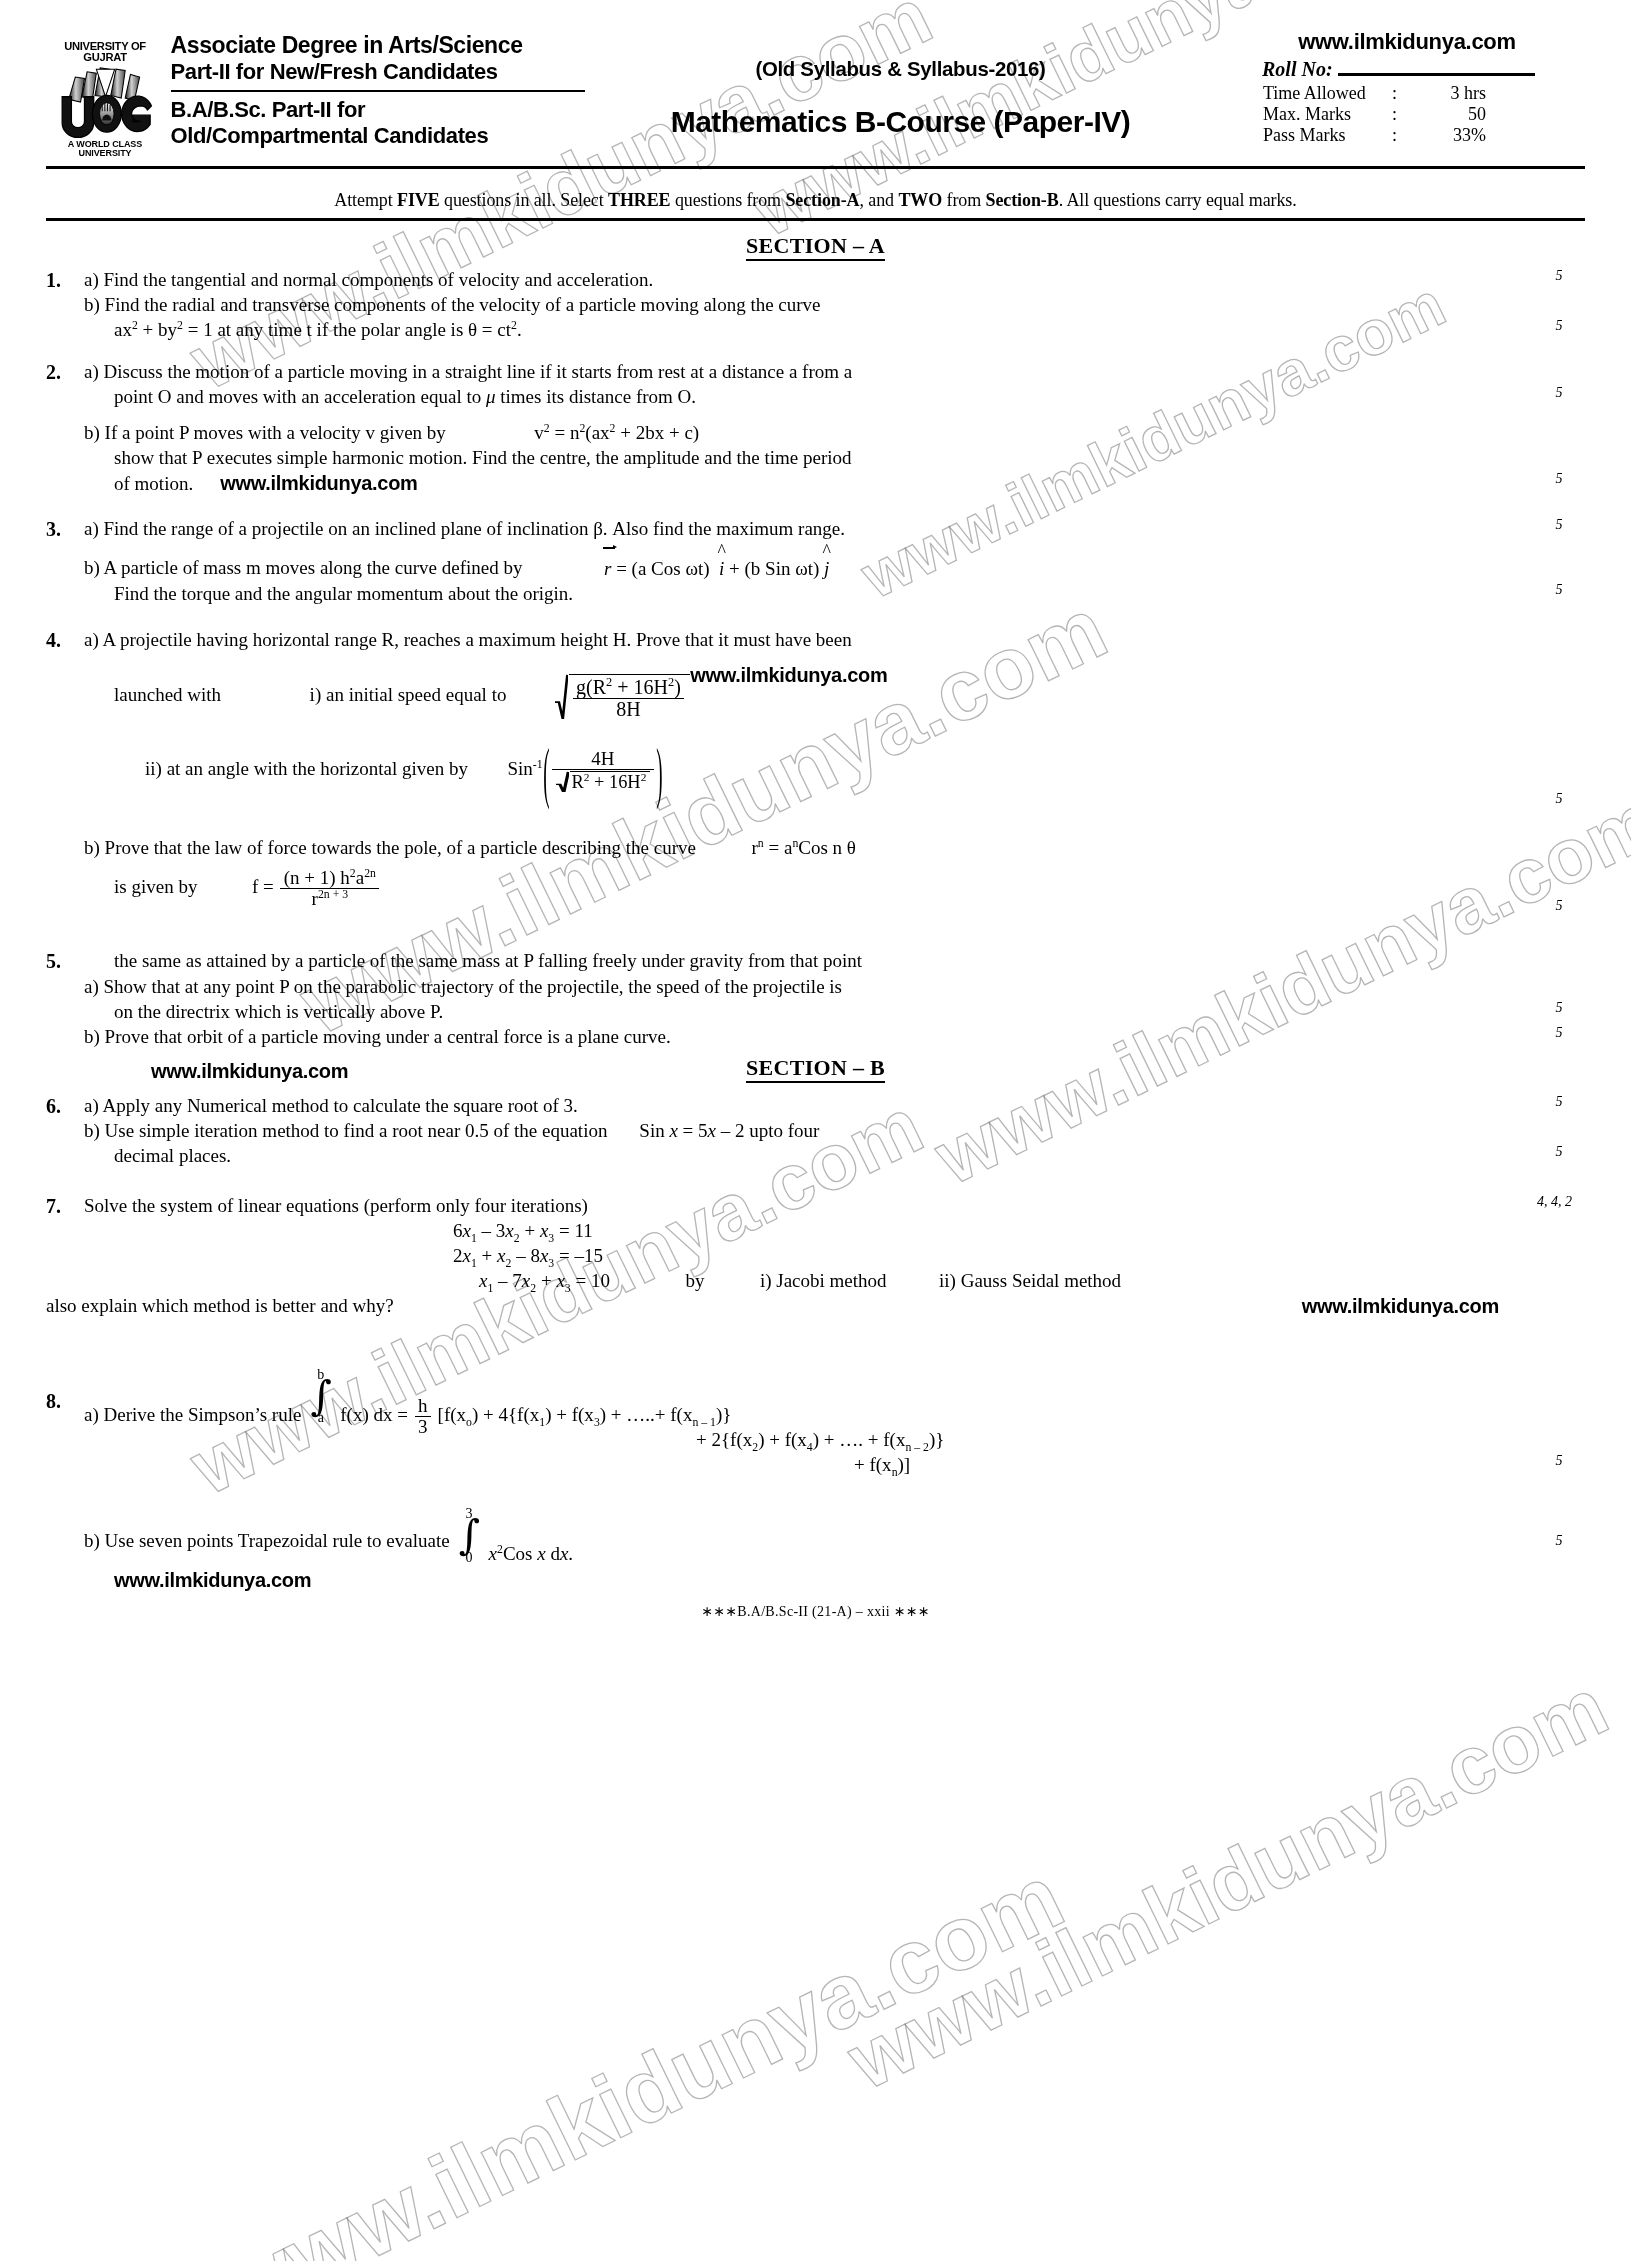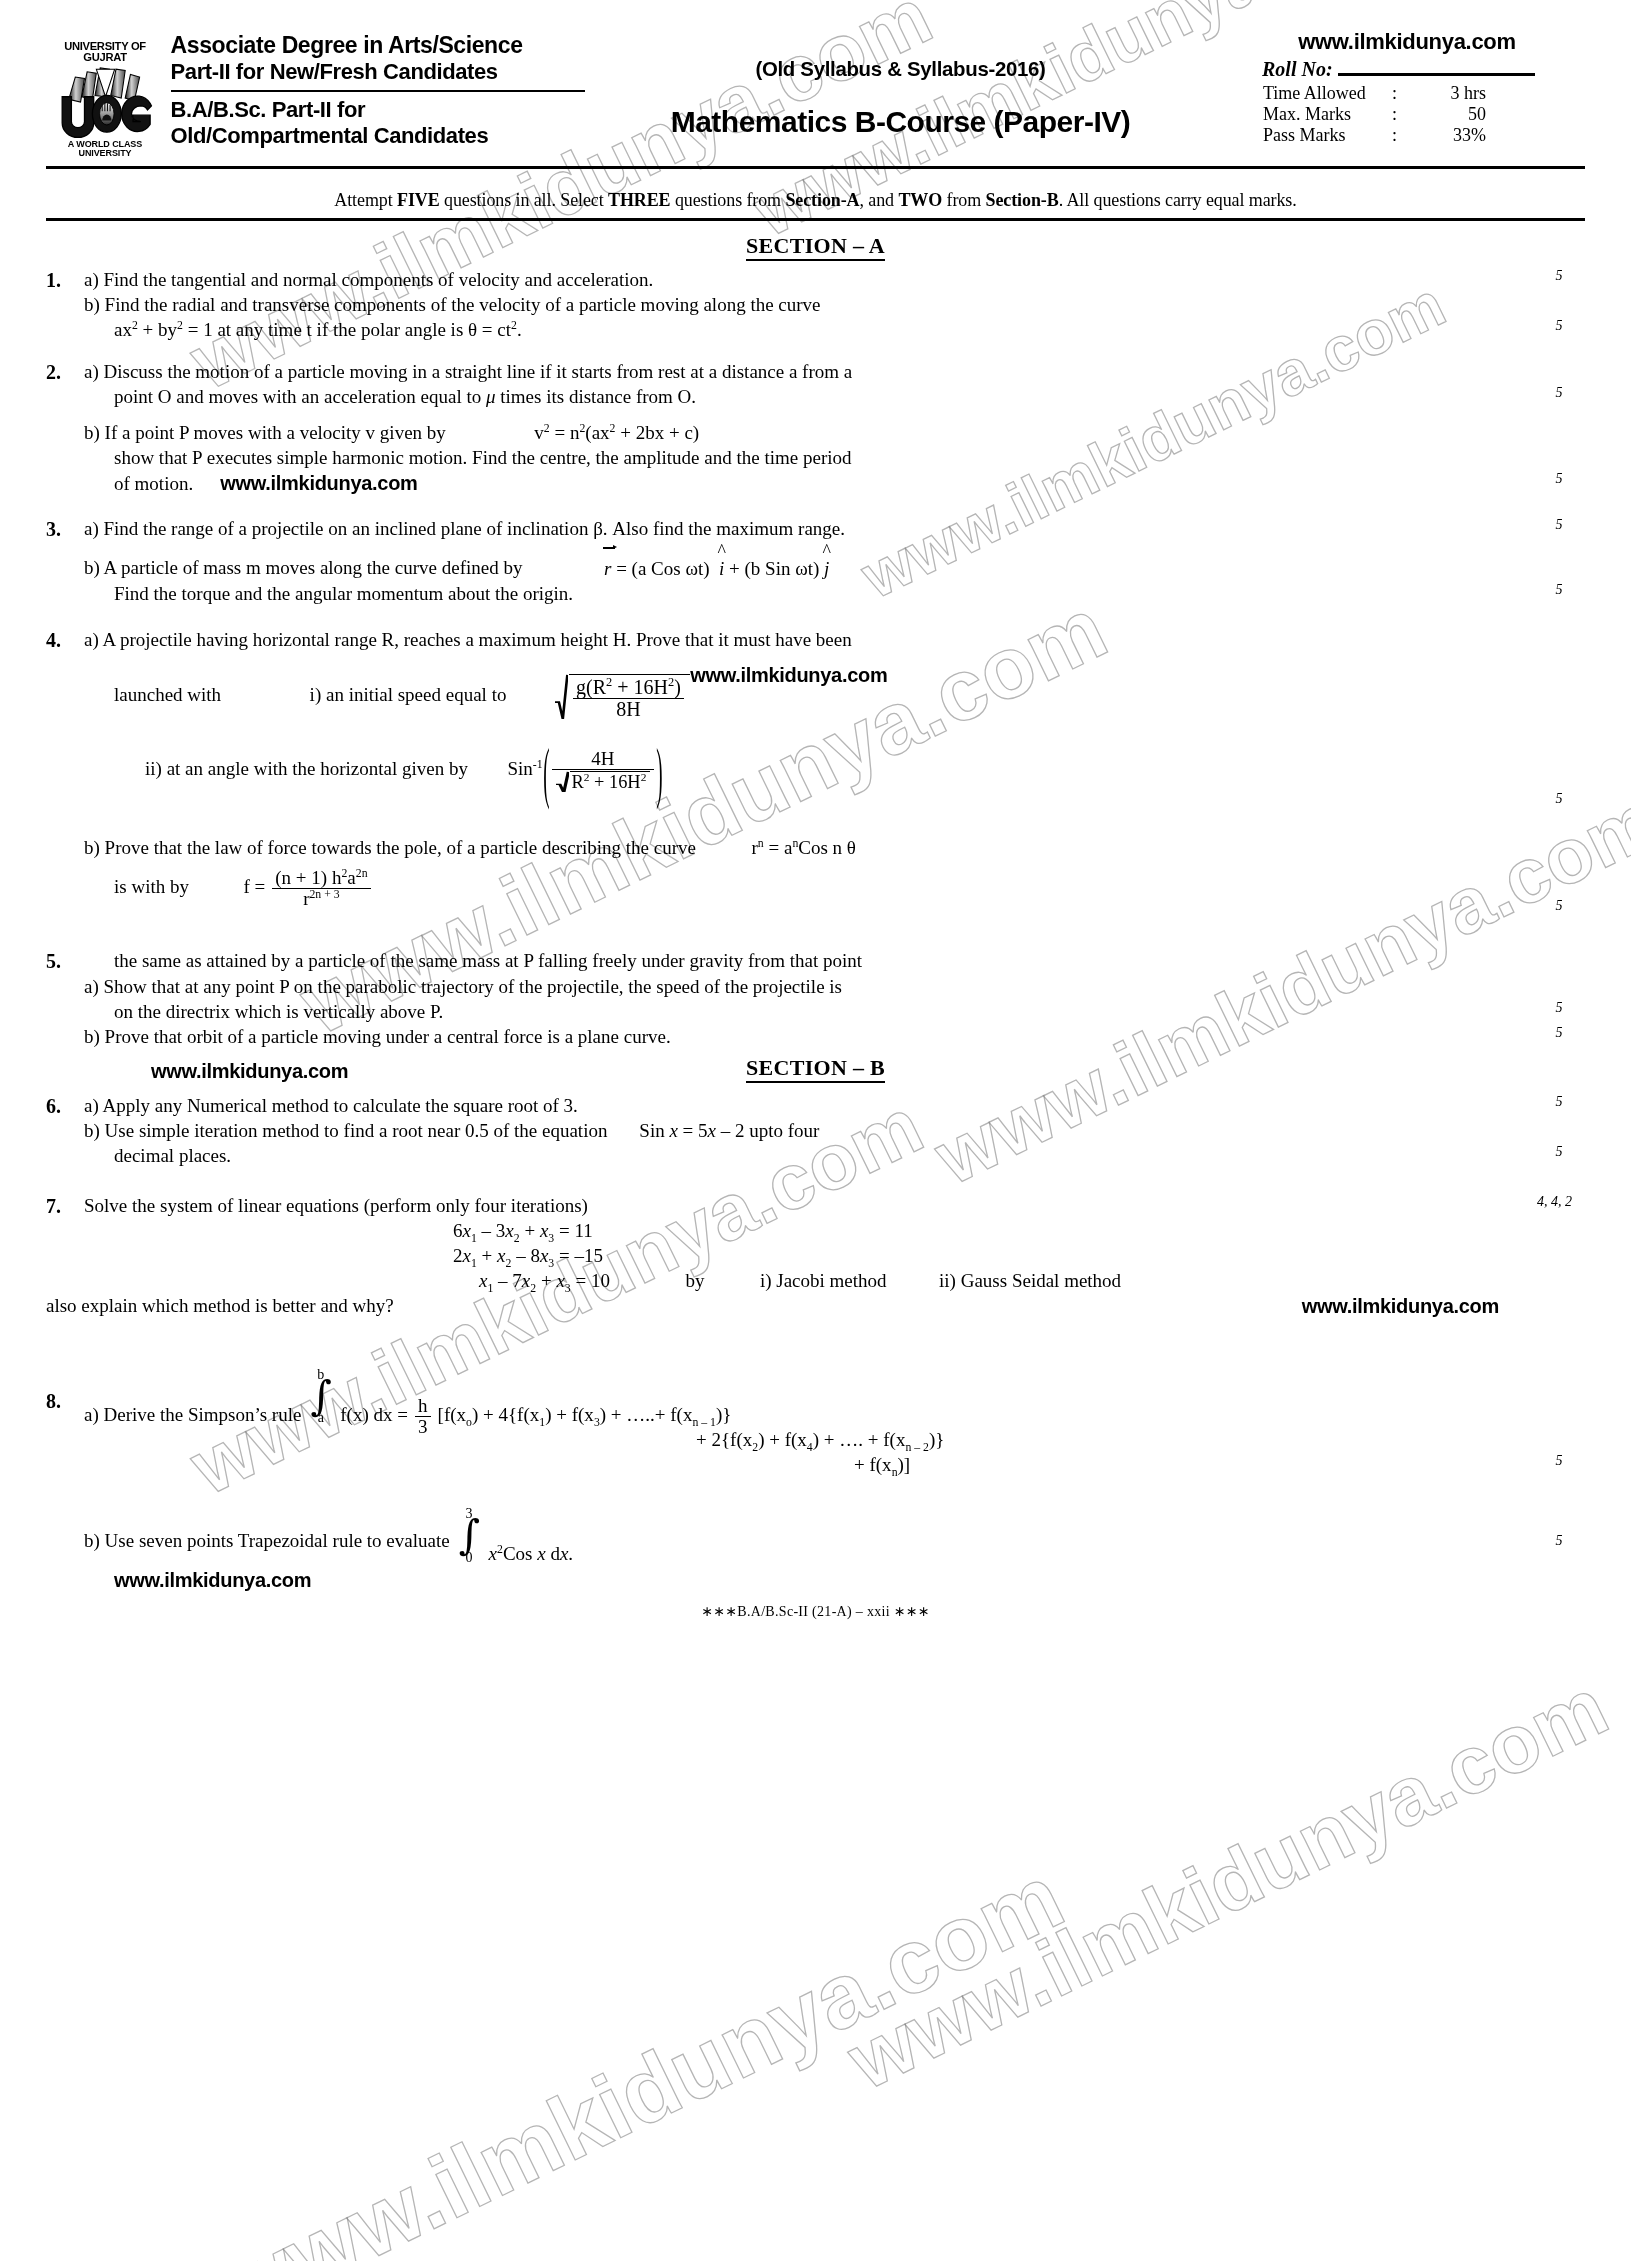--- a/index.html
+++ b/index.html
@@ -554,21 +554,21 @@
         </span>
         <span class="marks" style="top:41px;">5</span>
       </div>
 
       <div class="qline" style="margin-top:14.5px;">
         <span>b) Prove that the law of force towards the pole, of a particle describing the curve</span>
         <span style="display:inline-block;width:46px;"></span>
         <span class="m">r<sup class="e">n</sup> = a<sup class="e">n</sup>Cos n θ</span>
       </div>
       <div class="qline indent" style="margin-top:8px; min-height:63px;">
-        <span>is with by</span>
+        <span>is given by</span>
         <span style="display:inline-block;width:45px;"></span>
         <span class="m">f =
           <span class="frac">
             <span class="num">(n + 1) h<sup class="e">2</sup>a<sup class="e">2n</sup></span>
             <span class="den">r<sup class="e">2n + 3</sup></span>
           </span>
         </span>
         <span class="marks" style="top:29px;">5</span>
       </div>
     </div>

